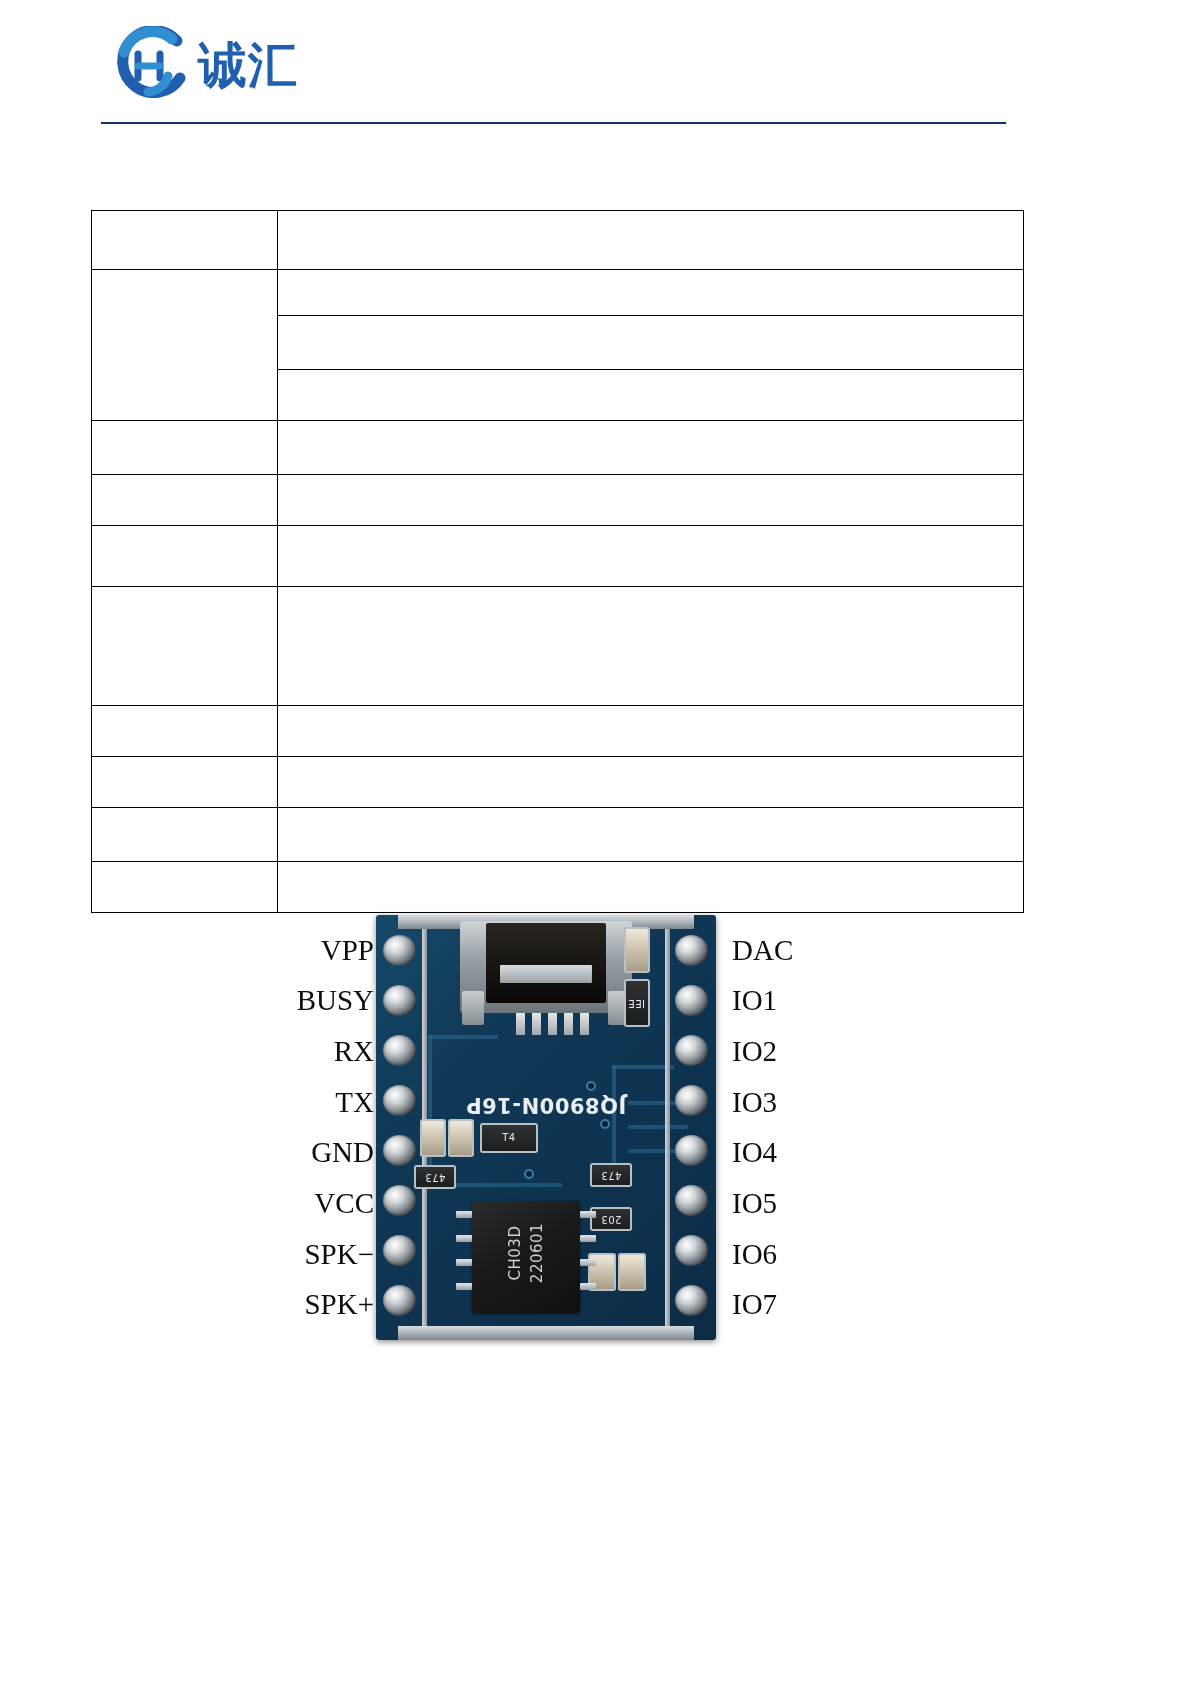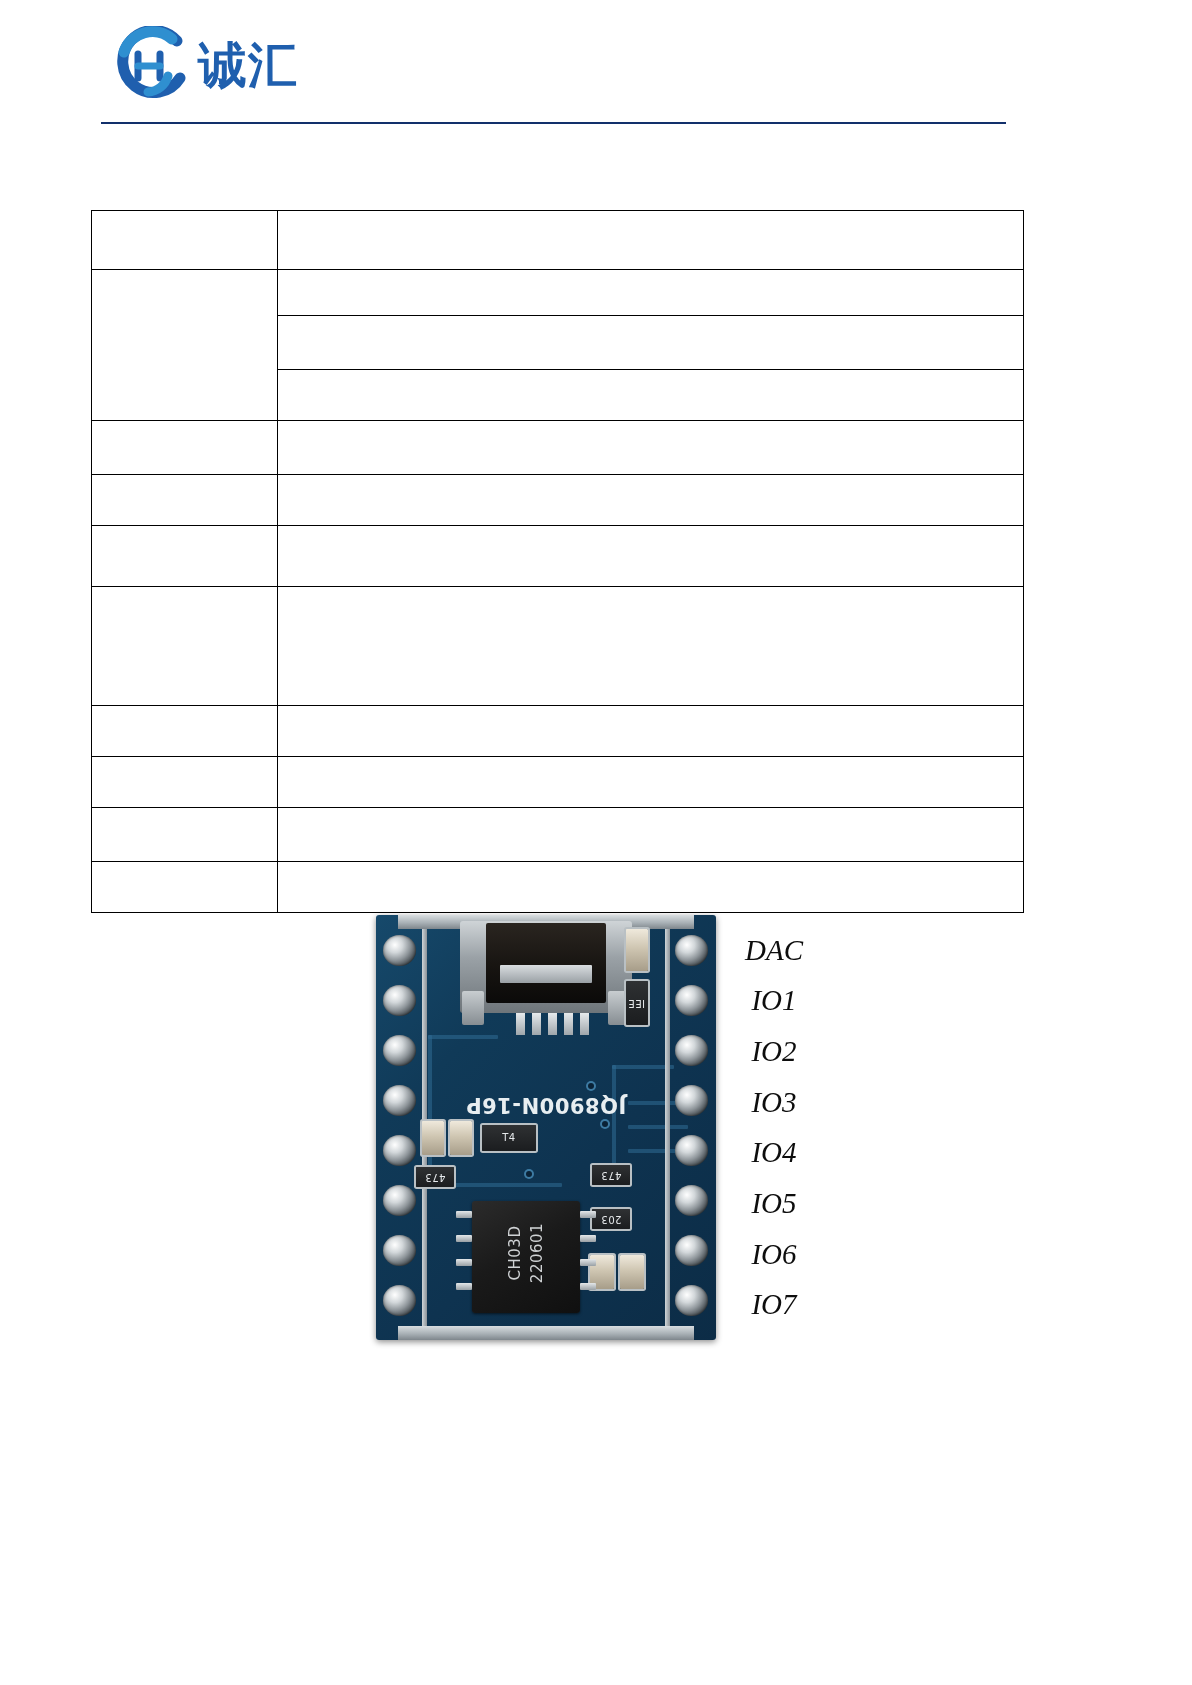--- a/index.html
+++ b/index.html
@@ -102,23 +102,22 @@
     height: 405px;
     display: flex;
     flex-direction: column;
     justify-content: flex-start;
   }
   .pin-col.left {
     left: 0;
     align-items: flex-end;
   }
   .pin-col.right {
-    right: 8px;
-    align-items: center;
-    font-style: italic;
+    right: 0;
+    align-items: flex-start;
   }
   .pin-label {
     font-family: "Liberation Serif", "DejaVu Serif", serif;
     font-size: 29px;
     color: #0d0d0d;
     line-height: 1;
     height: 52px;
     display: flex;
     align-items: center;
     white-space: nowrap;
@@ -454,20 +453,30 @@
       <td class="value-col">
         <span class="cell-text" style="height:42px"></span>
       </td>
     </tr>
 
   </tbody>
 </table>
 
 <div class="pcb-figure">
 
+  <div class="pin-col left">
+    <div class="pin-label">VPP</div>
+    <div class="pin-label">BUSY</div>
+    <div class="pin-label">RX</div>
+    <div class="pin-label">TX</div>
+    <div class="pin-label">GND</div>
+    <div class="pin-label">VCC</div>
+    <div class="pin-label">SPK−</div>
+    <div class="pin-label">SPK+</div>
+  </div>
 
   <div class="board">
     <div class="board-inner">
 
       <div class="edge-plate top"></div>
       <div class="edge-plate bottom"></div>
 
       <div class="trace" style="left:52px;  top:120px; width:4px;  height:150px;"></div>
       <div class="trace" style="left:52px;  top:120px; width:70px; height:4px;"></div>
       <div class="trace" style="left:236px; top:150px; width:4px;  height:120px;"></div>

